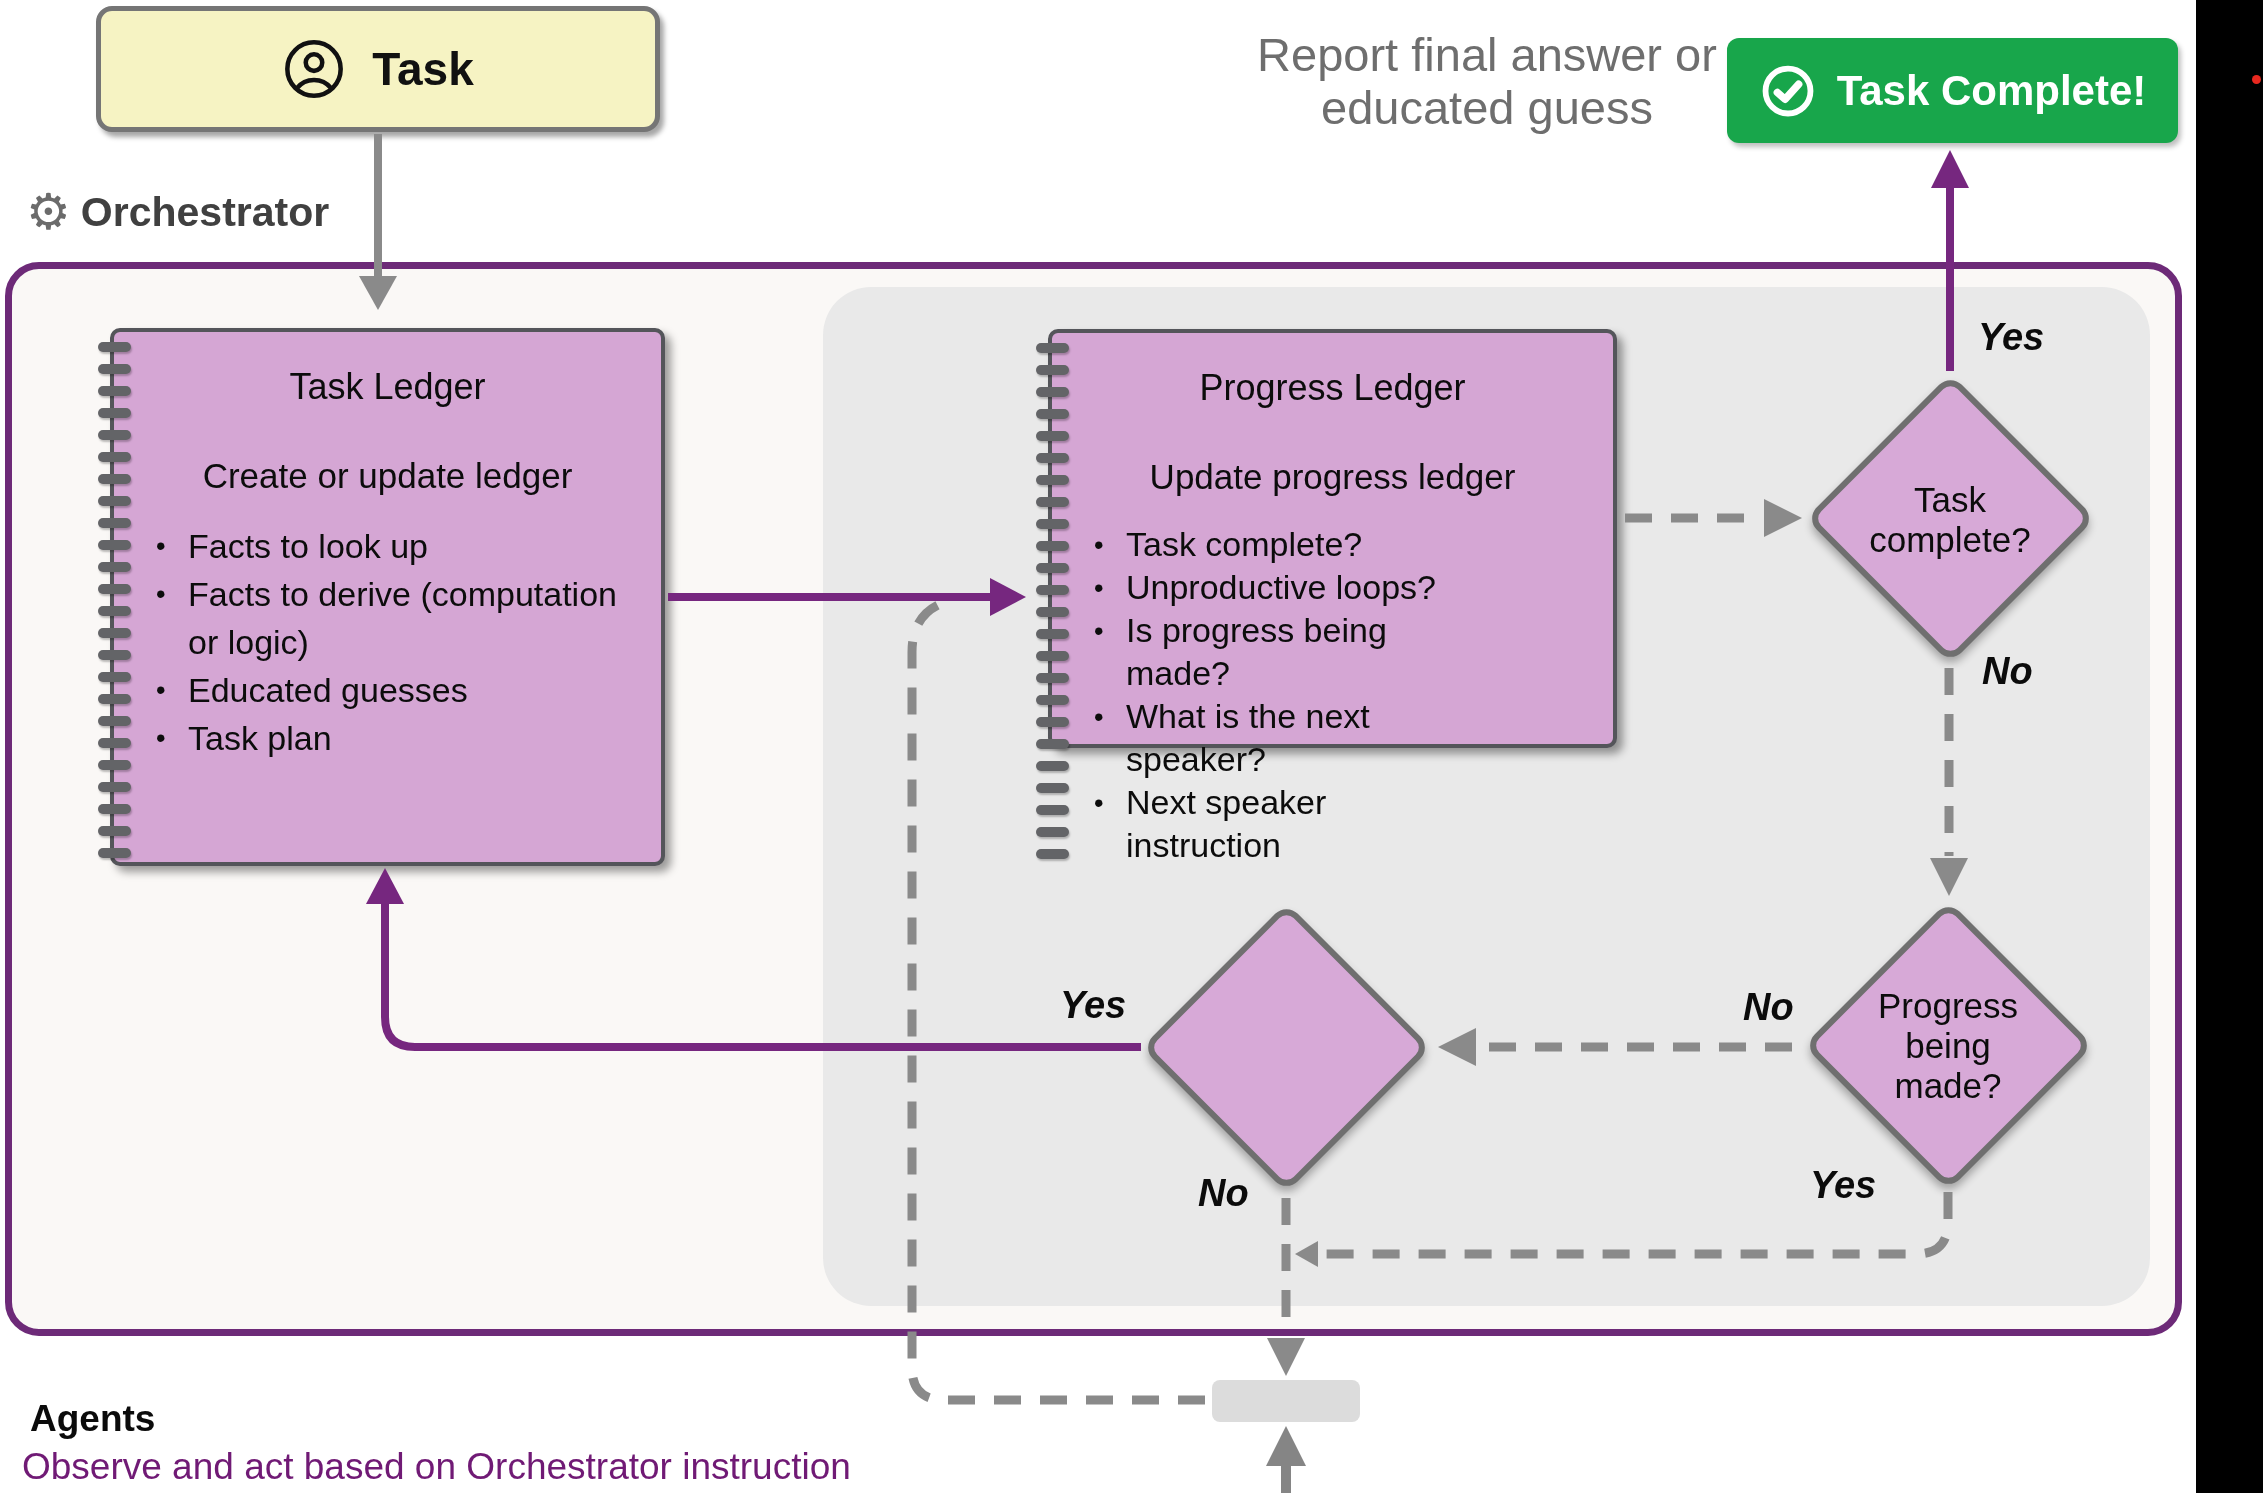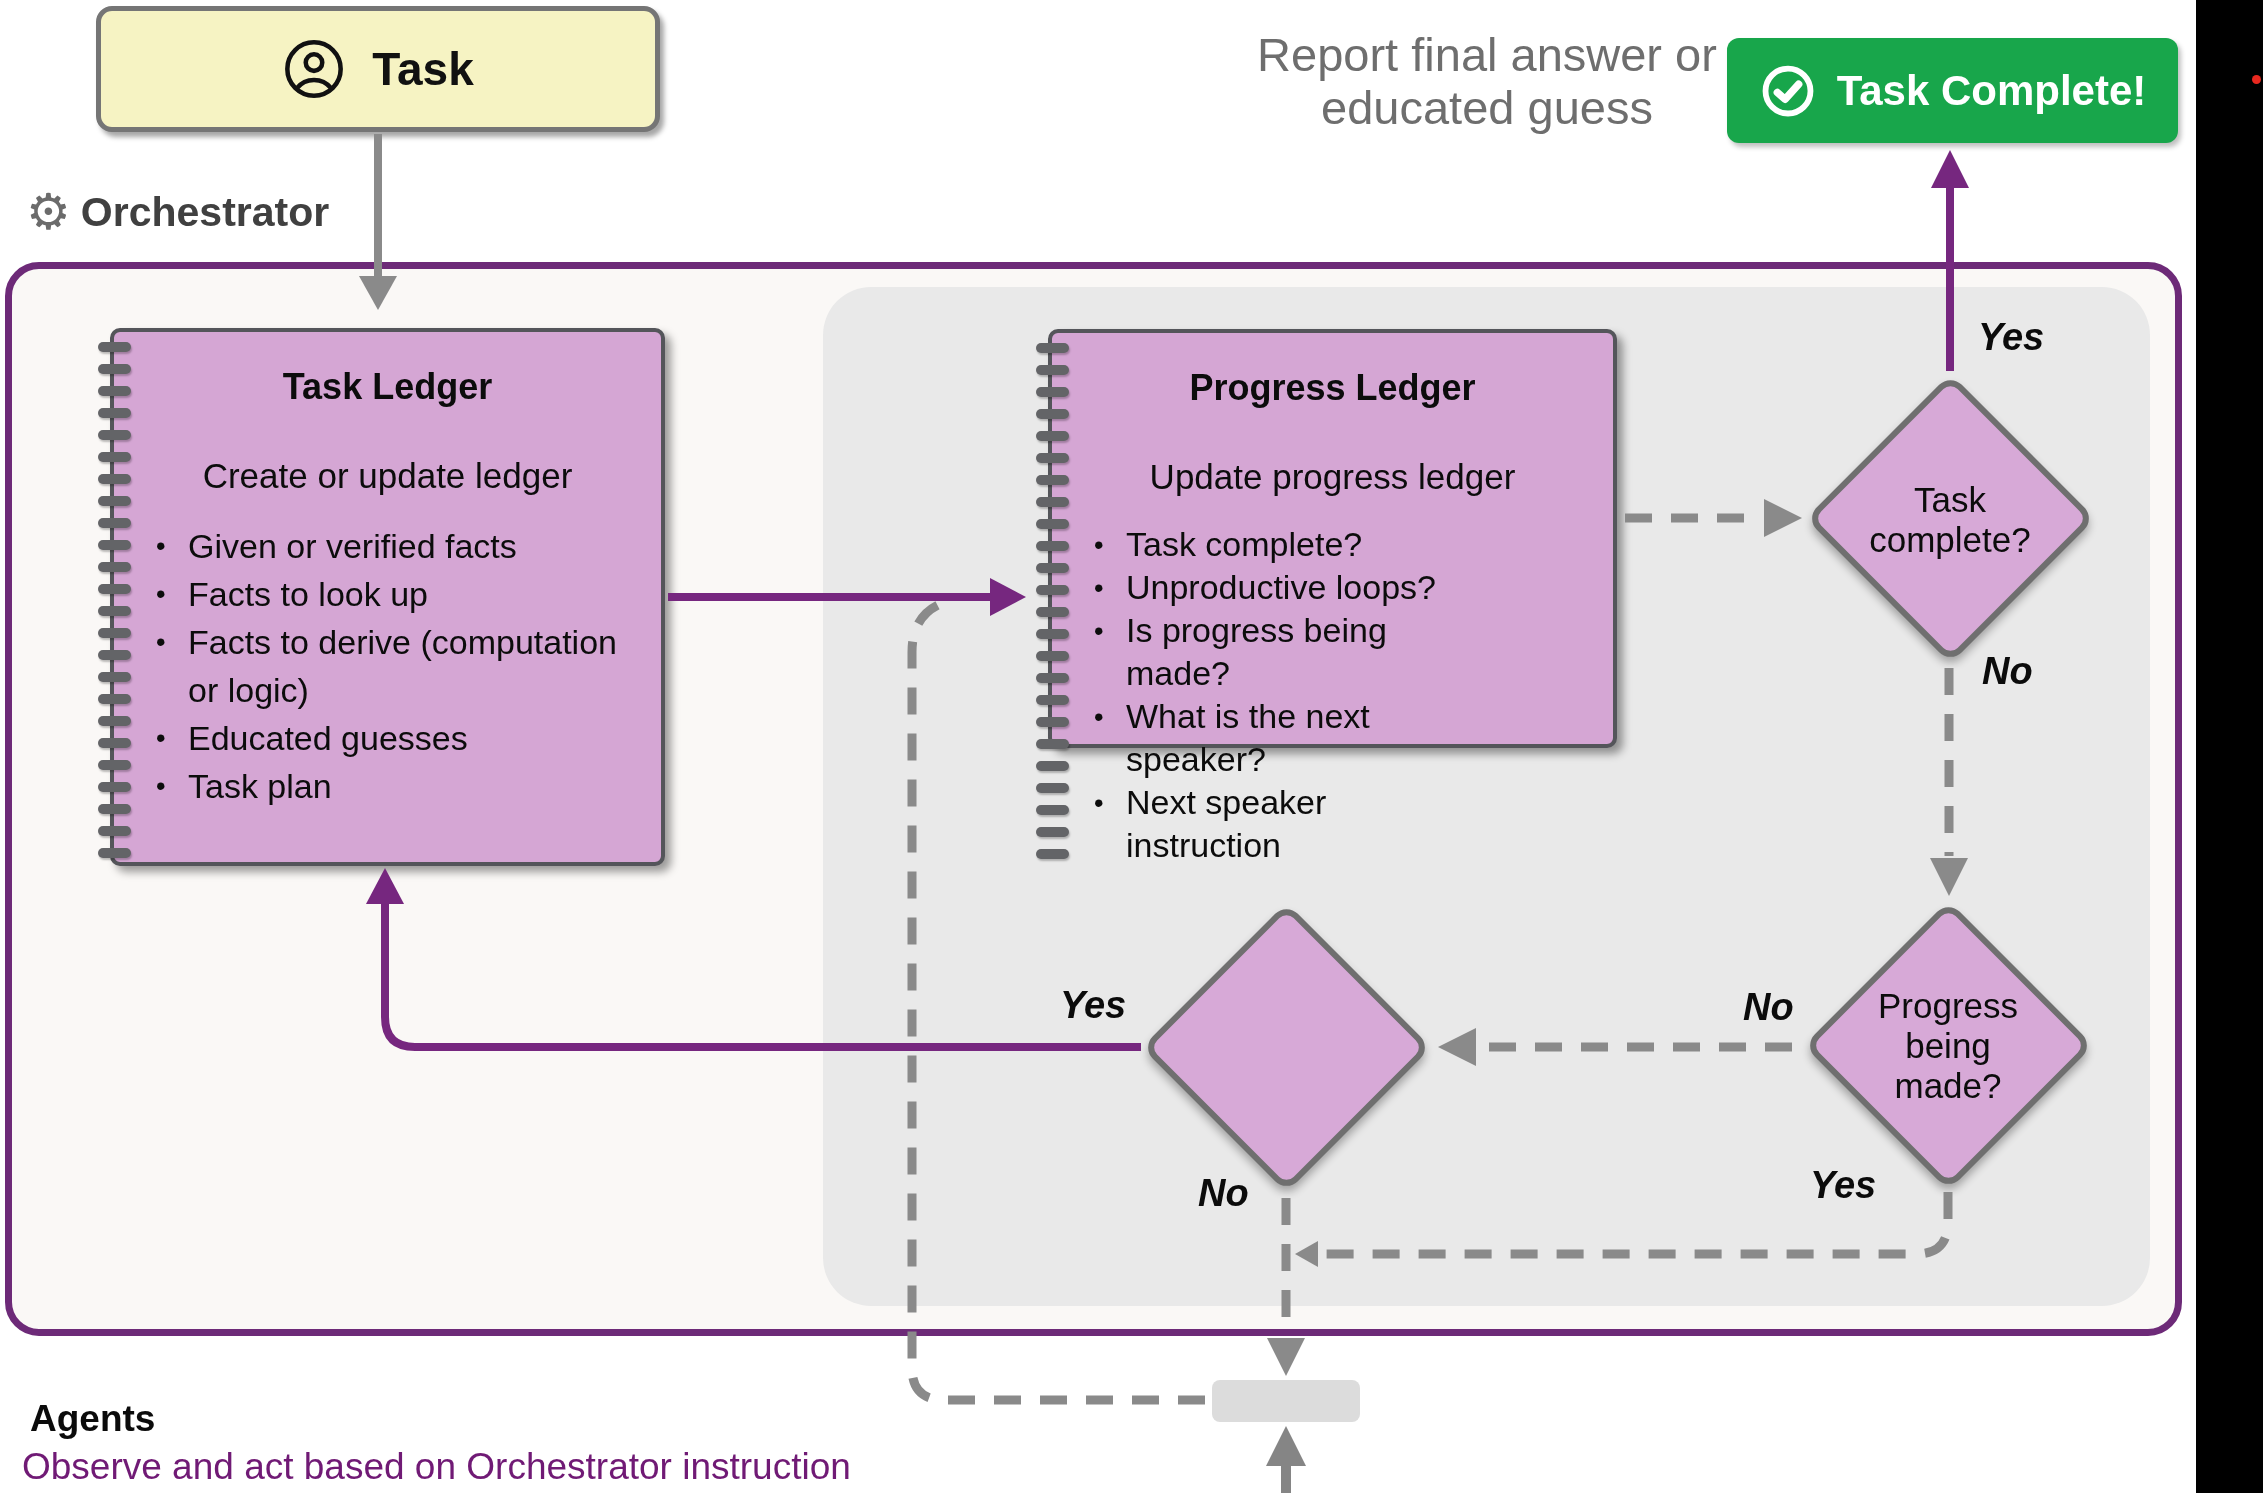--- a/index.html
+++ b/index.html
@@ -31,21 +31,21 @@
   .green-btn{position:absolute;left:1727px;top:38px;width:451px;height:105px;background:#18a64b;
     border-radius:12px;display:flex;align-items:center;justify-content:center;gap:20px;
     box-shadow:3px 4px 5px rgba(0,0,0,.25);}
   .green-btn .label{color:#fff;font-weight:bold;font-size:42px;}
 
   
   .ledger{position:absolute;background:#d5a6d4;border:4px solid #54555a;border-radius:10px;
     box-sizing:border-box;box-shadow:6px 6px 8px rgba(0,0,0,.38);}
   #task-ledger{left:110px;top:328px;width:555px;height:538px;}
   #progress-ledger{left:1048px;top:329px;width:569px;height:419px;}
-  .ledger .title{text-align:center;font-weight:bold;font-size:36px;color:#0c0c0c;margin-top:34px;}
+  .ledger .title{text-align:center;font-weight:normal;font-size:36px;color:#0c0c0c;margin-top:34px;}
   .ledger .subtitle{text-align:center;font-size:35px;color:#0c0c0c;margin-top:48px;}
   .ledger ul{list-style:none;margin:26px 0 0 0;padding:0 0 0 42px;font-size:34px;color:#0c0c0c;}
   .ledger li{position:relative;padding-left:32px;}
   #task-ledger li{line-height:48px;max-width:430px;}
   #progress-ledger li{line-height:43px;max-width:352px;}
   .ledger li::before{content:"\2022";position:absolute;left:0;top:0;font-size:0.8em;}
   .ring{position:absolute;left:-16px;width:33px;height:10px;background:#636467;border-radius:6px;
     box-shadow:1px 2px 2px rgba(0,0,0,.25);}
 
   
@@ -137,21 +137,20 @@
         <div class="ring" style="top: 406px;"></div>
         <div class="ring" style="top: 428px;"></div>
         <div class="ring" style="top: 450px;"></div>
         <div class="ring" style="top: 472px;"></div>
         <div class="ring" style="top: 494px;"></div>
         <div class="ring" style="top: 516px;"></div>
       </div>
     <div class="title">Task Ledger</div>
     <div class="subtitle">Create or update ledger</div>
     <ul>
-        <li>Given or verified facts</li>
         <li>Facts to look up</li>
         <li>Facts to derive (computation or logic)</li>
         <li>Educated guesses</li>
         <li>Task plan</li>
       </ul>
   </div>
 
   <div class="ledger" id="progress-ledger">
     <div class="rings">
         <div class="ring" style="top: 10px;"></div>

